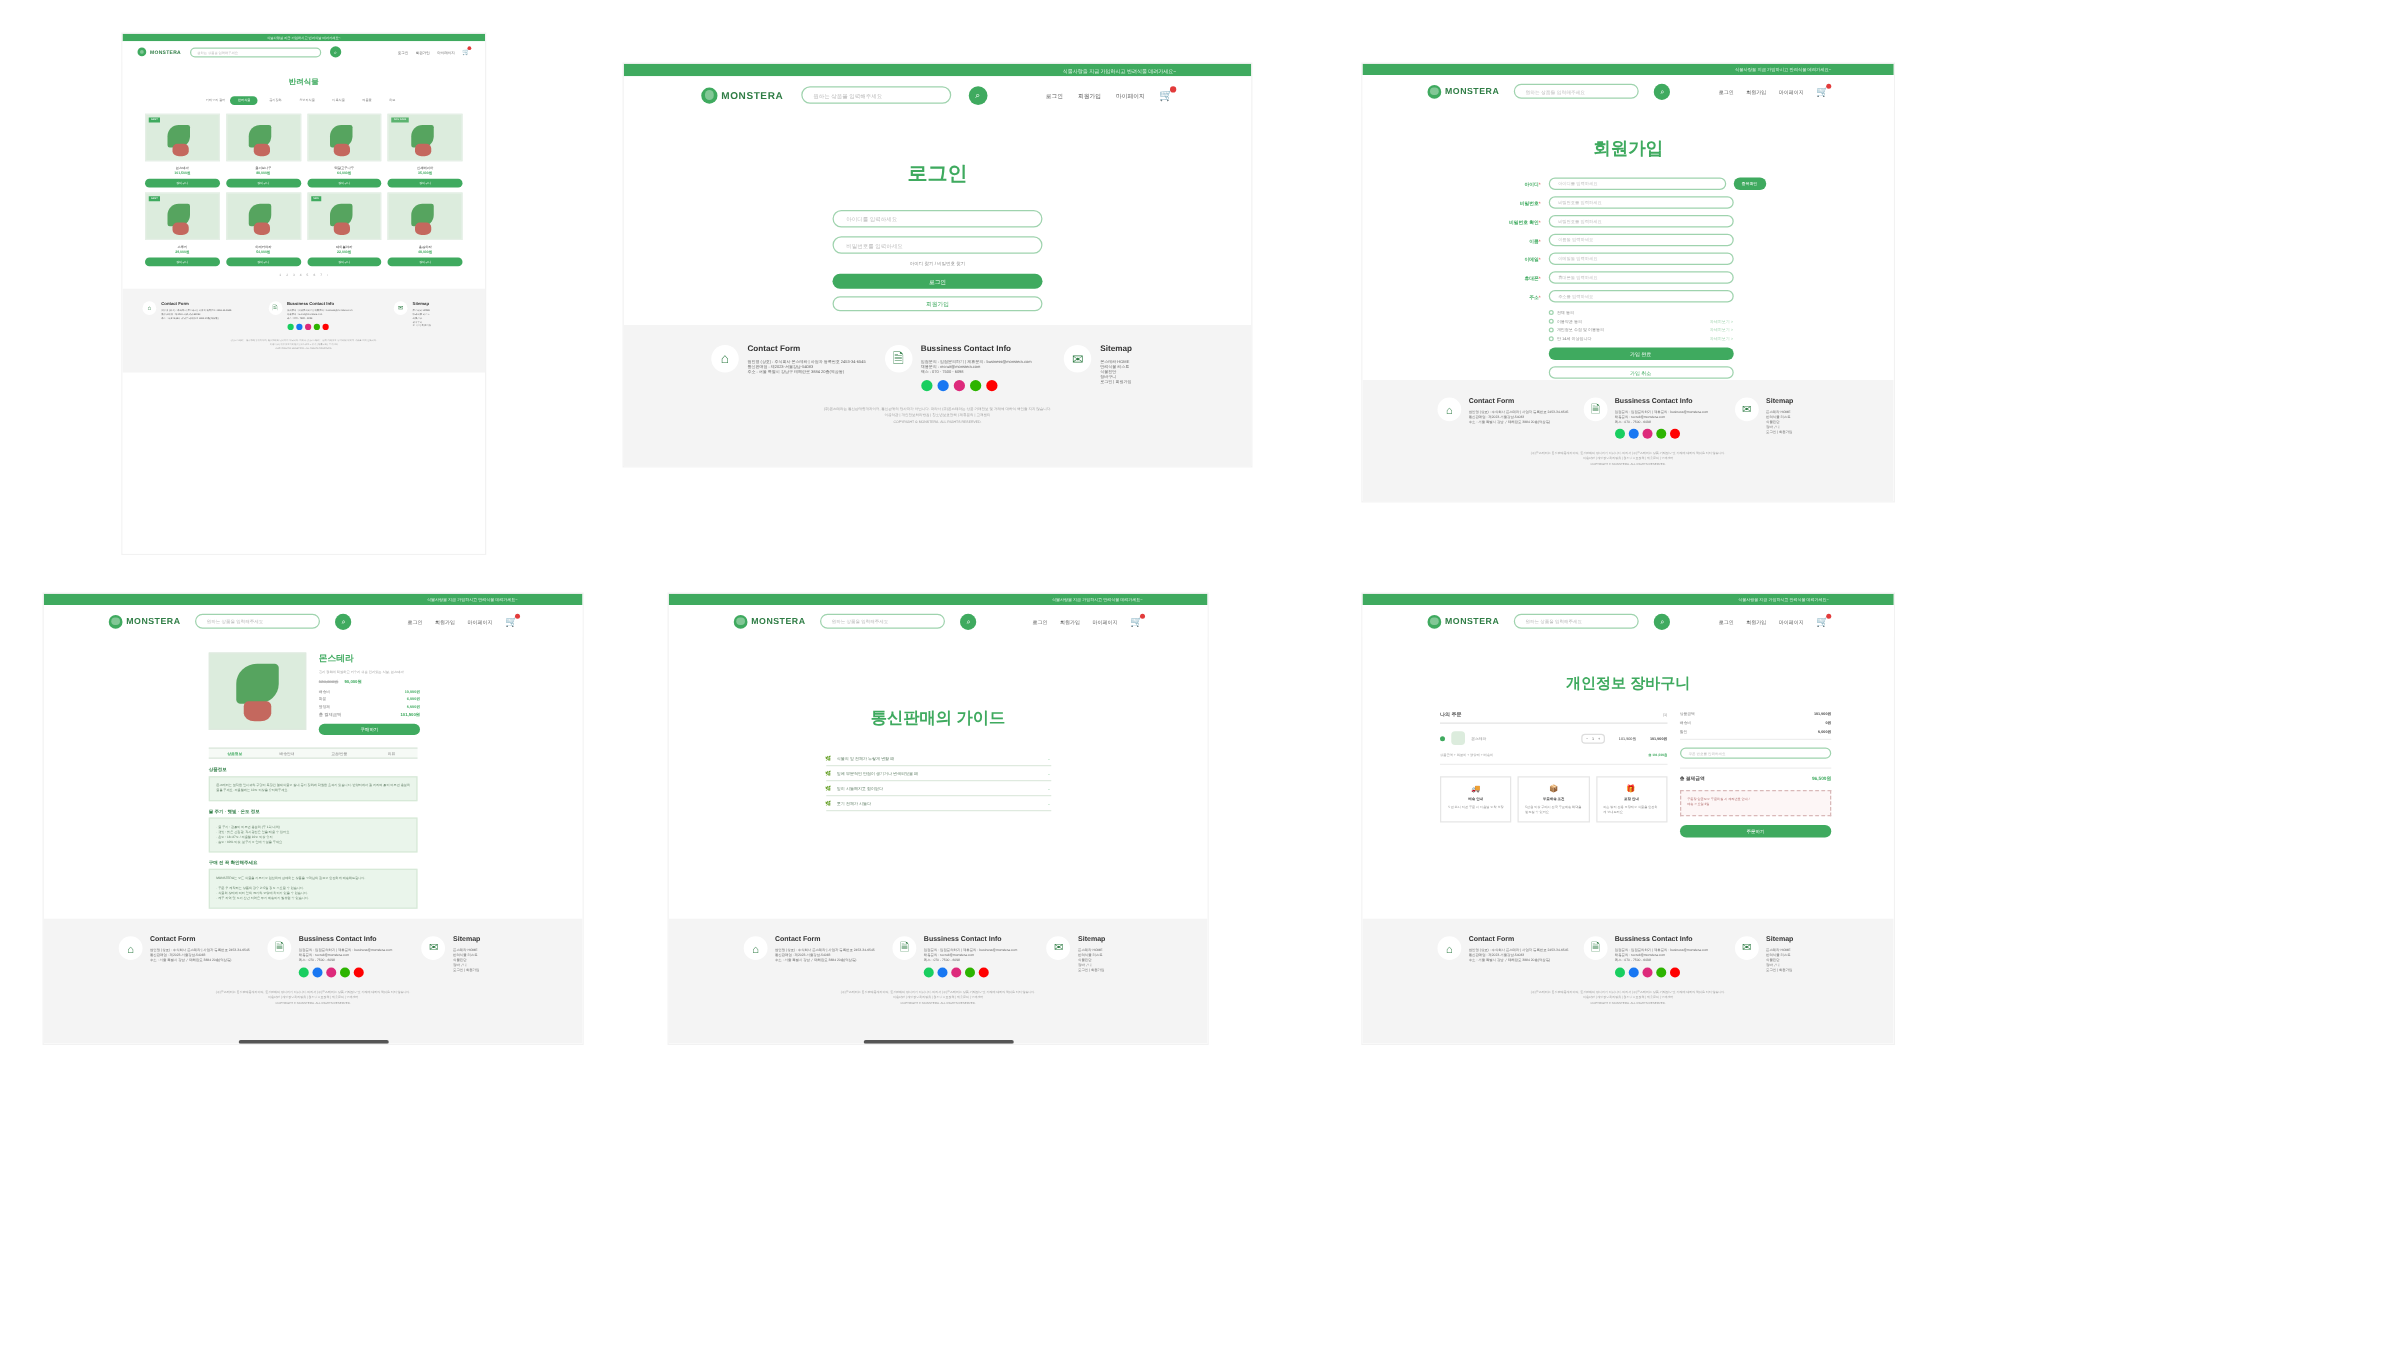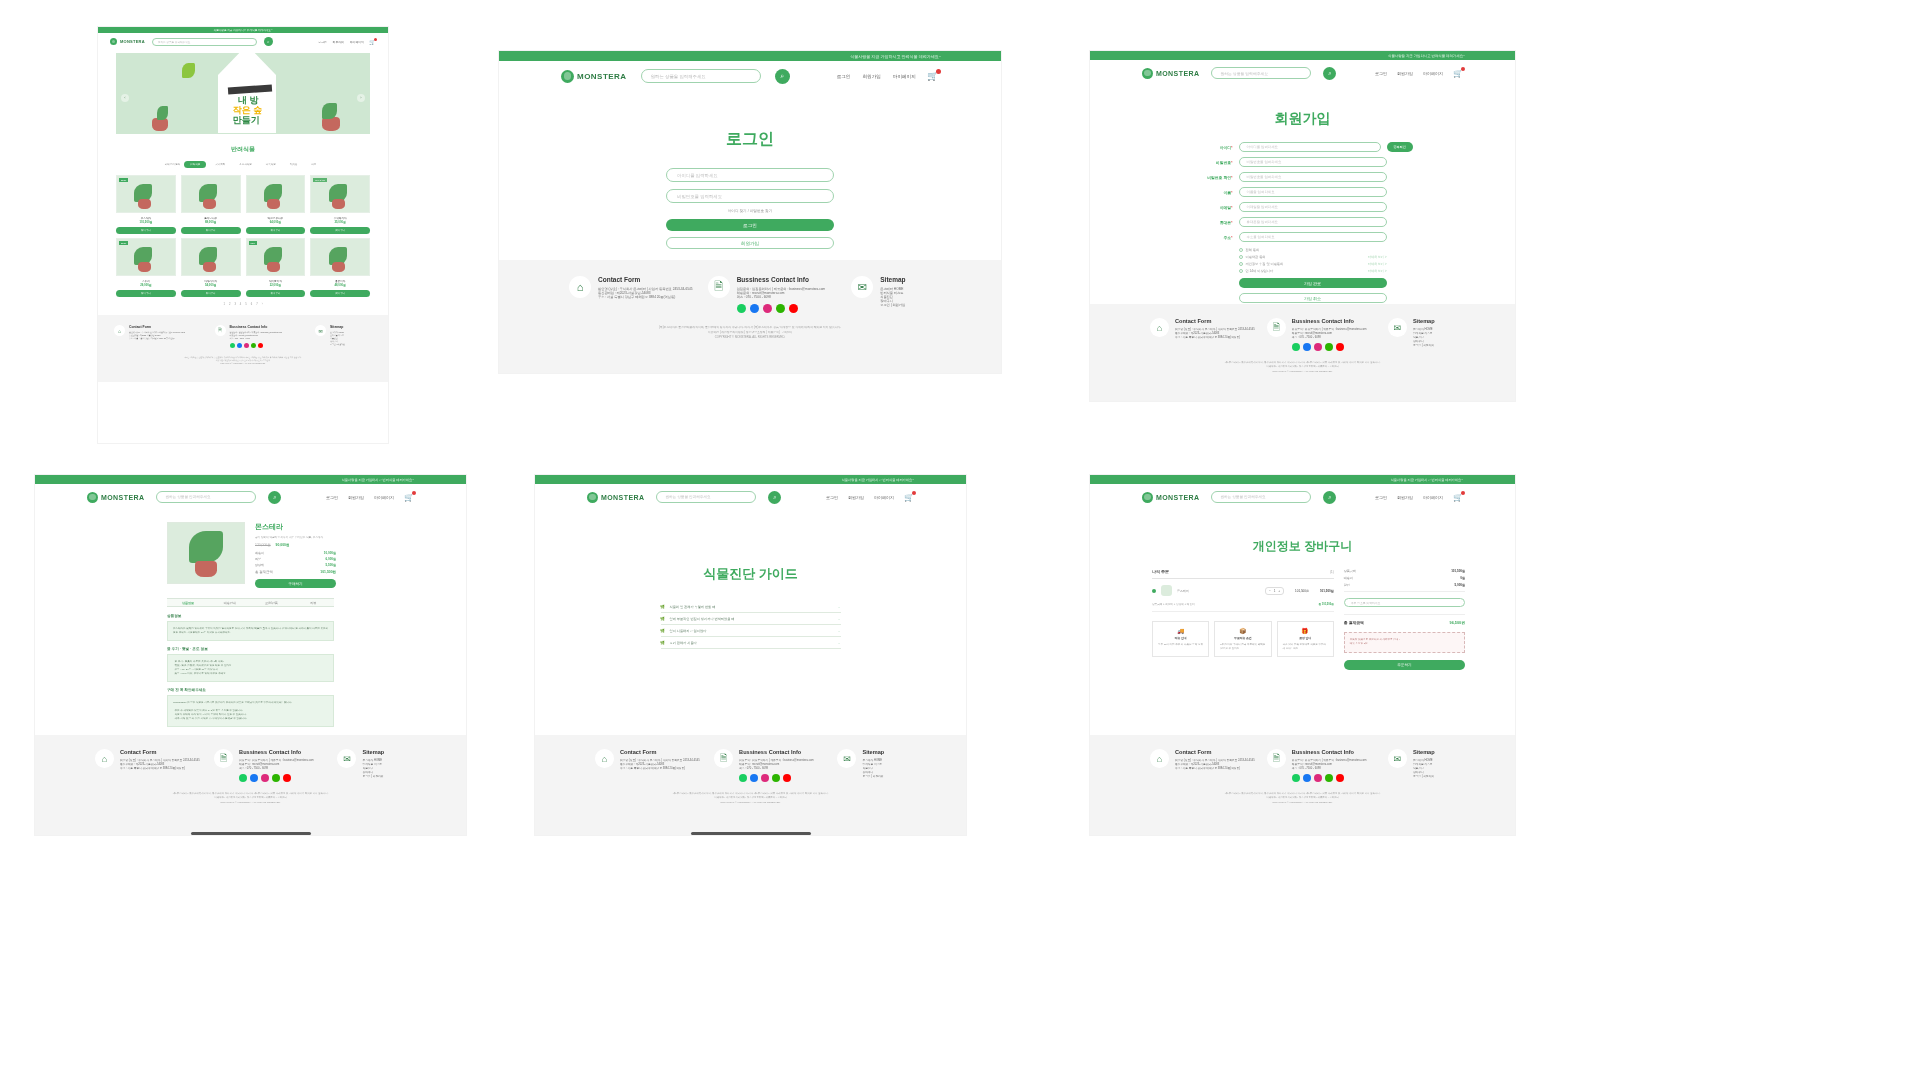--- a/index.html
+++ b/index.html
@@ -142,35 +142,20 @@
         <div class="nav" style="gap:6px;font-size:2.8px;margin-left:auto;">
           <span>로그인</span>
           <span>회원가입</span>
           <span>마이페이지</span>
           <span class="cart-ic" style="font-size:5px;color:#3faa5f;">🛒
             <i class="cart-badge" style="width:3px;height:3px;right:-1px;top:-1px;"></i>
           </span>
         </div>
       </div>
 
-      <div class="hero" style="margin:3px 18px 0;height:81px;">
-        <div class="house" style="left:40%;top:22px;width:58px;height:58px;"></div>
-        <div class="roof" style="left:40%;top:-8px;border-left:29px solid transparent;border-right:29px solid transparent;border-bottom:30px solid #fff;"></div>
-        <div class="tape" style="left:44%;top:33px;width:44px;height:7px;"></div>
-        <div class="heroline" style="left:48%;top:41px;font-size:9px;">내 방</div>
-        <div class="heroline yellow" style="left:46%;top:51px;font-size:9px;">작은 숲</div>
-        <div class="heroline" style="left:46%;top:61px;font-size:9px;">만들기</div>
-        <div class="pot" style="left:14%;bottom:3px;width:16px;height:13px;"></div>
-        <div class="leafy" style="left:16%;bottom:14px;width:11px;height:14px;"></div>
-        <div class="pot" style="right:12%;bottom:3px;width:18px;height:14px;"></div>
-        <div class="leafy" style="right:13%;bottom:15px;width:15px;height:16px;"></div>
-        <div class="leafy" style="left:26%;top:10px;width:13px;height:15px;background:#8cc63f;"></div>
-        <div class="hero-arrow" style="left:5px;top:50%;width:8px;height:8px;font-size:4px;">‹</div>
-        <div class="hero-arrow" style="right:5px;top:50%;width:8px;height:8px;font-size:4px;">›</div>
-      </div>
 
       <div class="sect-title" style="margin-top:11px;font-size:6px;">반려식물</div>
 
       <div class="chips" style="margin-top:7px;gap:4px;font-size:2.5px;">
         <span style="color:#888;">카테고리 필터</span>
         <span class="chip on" style="padding:2px 6px;">반려식물</span>
         <span class="chip" style="padding:2px 5px;">공기정화</span>
         <span class="chip" style="padding:2px 5px;">초보자식물</span>
         <span class="chip" style="padding:2px 5px;">다육식물</span>
         <span class="chip" style="padding:2px 5px;">여름꽃</span>
@@ -690,21 +675,21 @@
         <div class="nav" style="gap:10px;font-size:4px;margin-left:auto;">
           <span>로그인</span>
           <span>회원가입</span>
           <span>마이페이지</span>
           <span class="cart-ic" style="font-size:8px;color:#3faa5f;">🛒
             <i class="cart-badge" style="width:4px;height:4px;right:-2px;top:-2px;"></i>
           </span>
         </div>
       </div>
 
-      <div class="page-title" style="margin-top:55px;font-size:13px;">식물진단 가이드</div>
+      <div class="page-title" style="margin-top:55px;font-size:13px;">통신판매의 가이드</div>
 
       <div style="width:180px;margin:18px auto 0;">
         <div class="acc" style="height:12px;gap:4px;font-size:3.2px;">
           <span class="lf" style="font-size:4px;">🌿</span>
           <span>식물의 잎 전체가 누렇게 변할 때</span>
           <span class="cv">⌄</span>
         </div>
         <div class="acc" style="height:12px;gap:4px;font-size:3.2px;">
           <span class="lf" style="font-size:4px;">🌿</span>
           <span>잎에 부분적인 반점이 생기거나 변색되었을 때</span>

